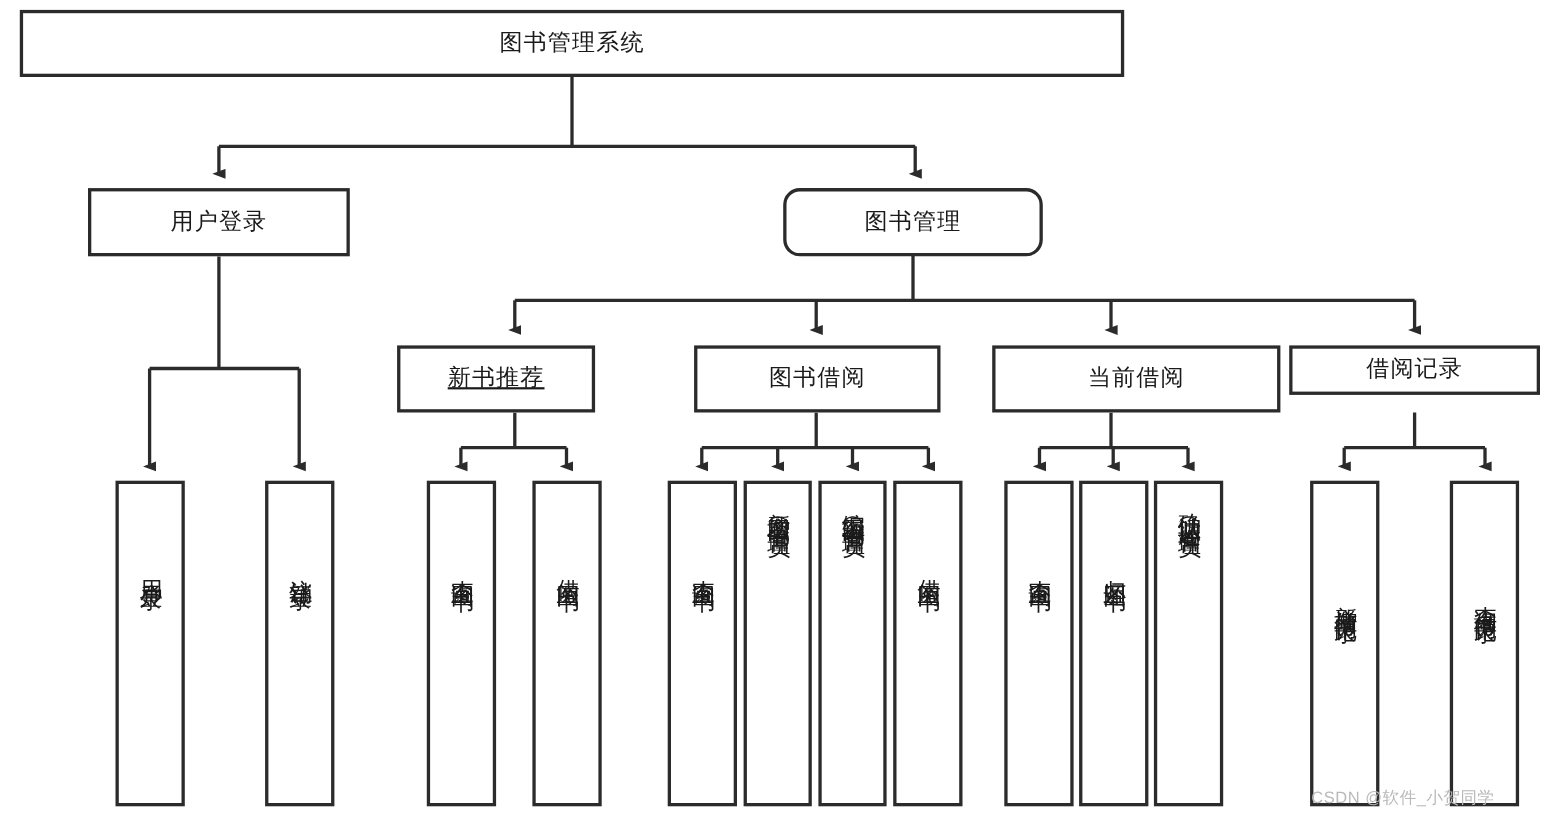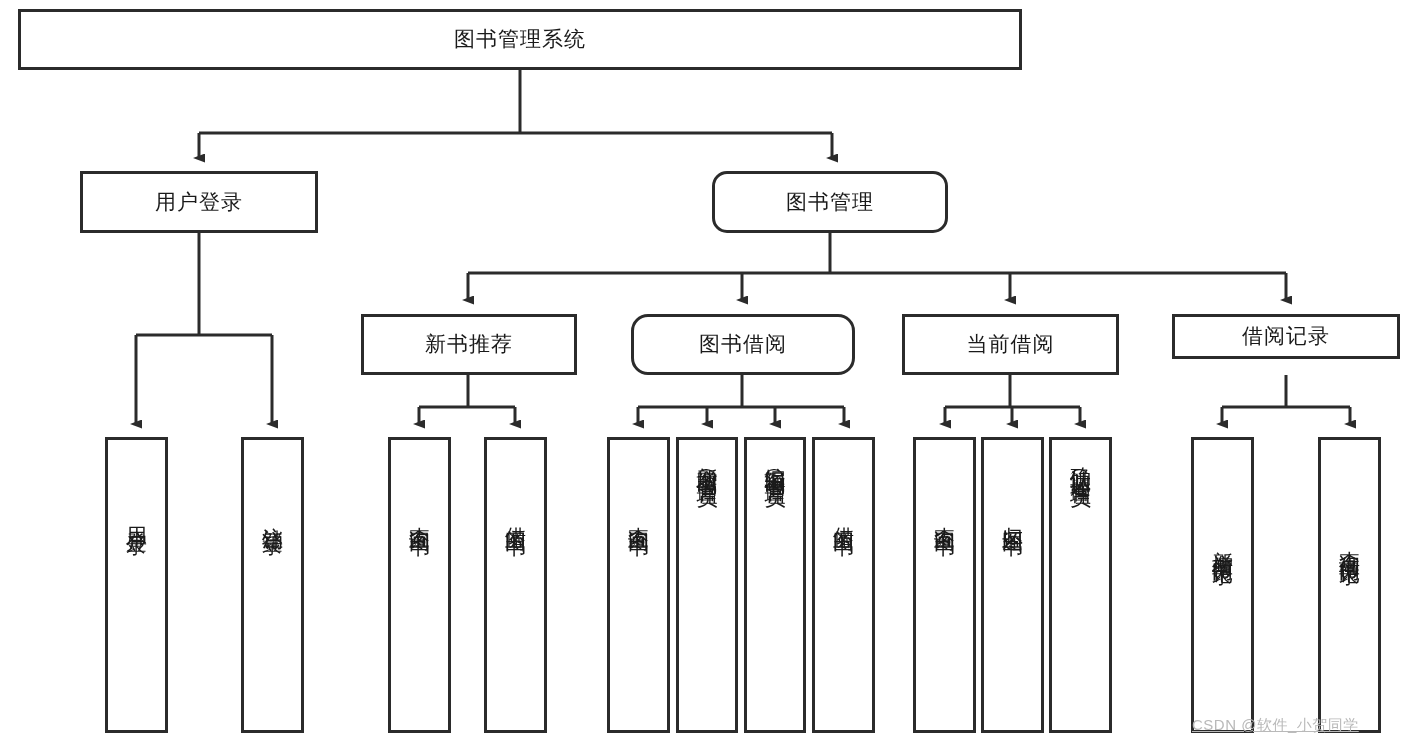--- a/index.html
+++ b/index.html
@@ -69,21 +69,20 @@
   .node.vert.top .label {
     margin-top: 6px;
   }
   .watermark {
     position: absolute;
     font-size: 15px;
     color: #b9b9b9;
     letter-spacing: 0.5px;
     white-space: nowrap;
     user-select: none;
-    text-decoration: underline;
   }
 </style>
 </head>
 <body>
 
 <div id="canvas">
 
   <svg id="edges" viewBox="0 0 1405 747">
     <defs>
       <marker id="arrow" markerWidth="12" markerHeight="12" refX="4.5" refY="6" orient="auto" markerUnits="userSpaceOnUse">
@@ -139,27 +138,27 @@
     <span class="label">图书管理系统</span>
   </div>
 
   <div class="node horiz" style="left:80px; top:171px; width:238px; height:62px;">
     <span class="label">用户登录</span>
   </div>
   <div class="node horiz" style="left:712px; top:171px; width:236px; height:62px;border-radius:15px;">
     <span class="label">图书管理</span>
   </div>
 
-  <div class="node horiz" style="left:361px; top:314px; width:216px; height:61px;">
+  <div class="node horiz" style="left:361px; top:314px; width:180px; height:61px;text-decoration:underline;">
     <span class="label">新书推荐</span>
   </div>
-  <div class="node horiz" style="left:631px; top:314px; width:224px; height:61px;border-radius:17px;">
+  <div class="node horiz" style="left:631px; top:314px; width:224px; height:61px;">
     <span class="label">图书借阅</span>
   </div>
-  <div class="node horiz" style="left:902px; top:314px; width:217px; height:61px;">
+  <div class="node horiz" style="left:902px; top:314px; width:262px; height:61px;">
     <span class="label">当前借阅</span>
   </div>
   <div class="node horiz" style="left:1172px; top:314px; width:228px; height:45px;">
     <span class="label">借阅记录</span>
   </div>
 
   <div class="node vert mid" style="left:105px; top:437px; width:63px; height:296px;">
     <span class="label">用户登录</span>
   </div>
   <div class="node vert mid" style="left:241px; top:437px; width:63px; height:296px;">

